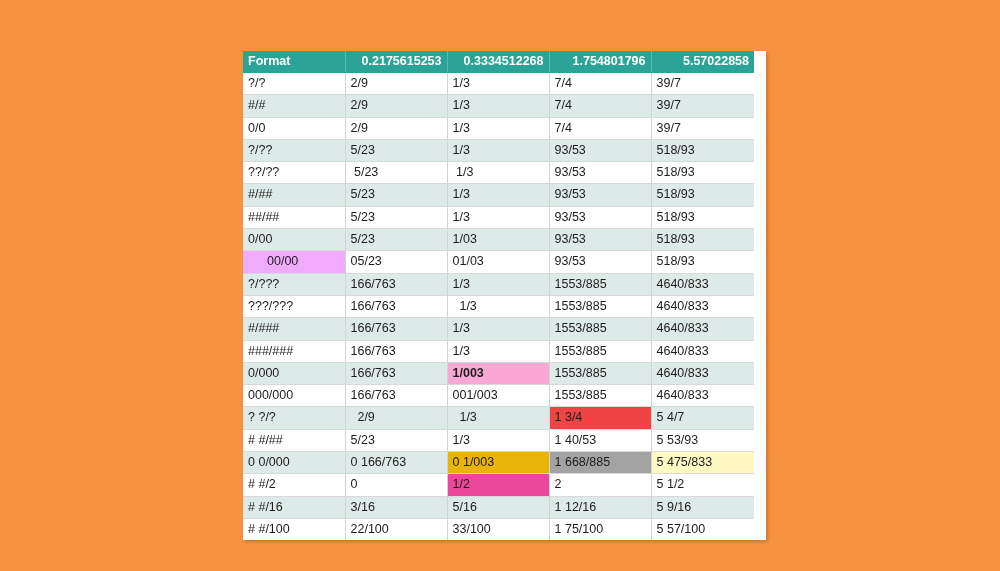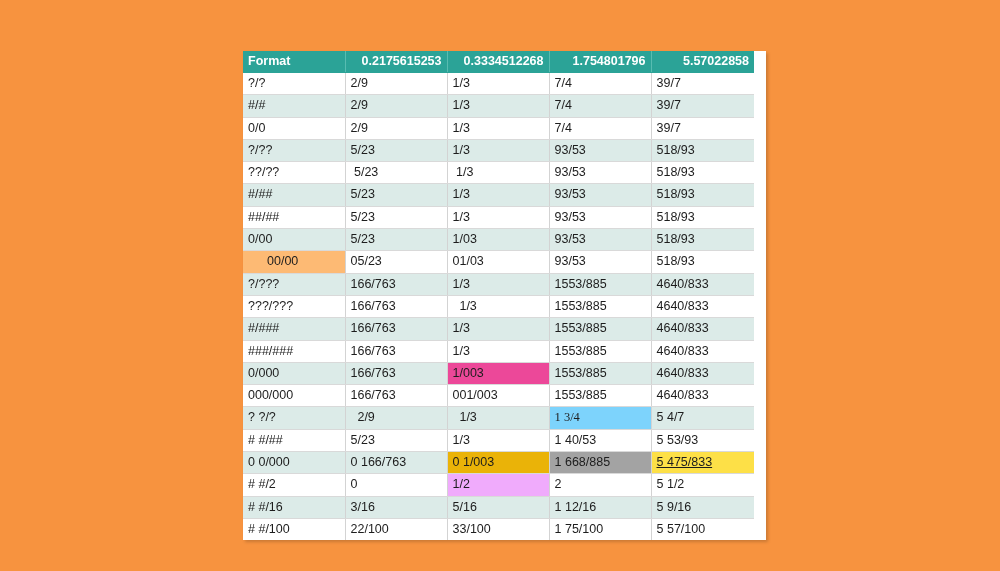--- a/index.html
+++ b/index.html
@@ -151,21 +151,21 @@
             <td style="background: rgb(255, 255, 255);">518/93</td>
           </tr>
           <tr class="even">
             <td style="background: rgb(220, 235, 232);">0/00</td>
             <td style="background: rgb(220, 235, 232);">5/23</td>
             <td style="background: rgb(220, 235, 232);">1/03</td>
             <td style="background: rgb(220, 235, 232);">93/53</td>
             <td style="background: rgb(220, 235, 232);">518/93</td>
           </tr>
           <tr class="odd">
-            <td style="background: #fdba74; padding-left: 24px;">00/00</td>
+            <td style="background: #f0abfc; padding-left: 24px;">00/00</td>
             <td style="background: rgb(255, 255, 255);">05/23</td>
             <td style="background: rgb(255, 255, 255);">01/03</td>
             <td style="background: rgb(255, 255, 255);">93/53</td>
             <td style="background: rgb(255, 255, 255);">518/93</td>
           </tr>
           <tr class="even">
             <td style="background: rgb(220, 235, 232);">?/???</td>
             <td style="background: rgb(220, 235, 232);">166/763</td>
             <td style="background: rgb(220, 235, 232);">1/3</td>
             <td style="background: rgb(220, 235, 232);">1553/885</td>
@@ -188,56 +188,56 @@
           <tr class="odd">
             <td style="background: rgb(255, 255, 255);">###/###</td>
             <td style="background: rgb(255, 255, 255);">166/763</td>
             <td style="background: rgb(255, 255, 255);">1/3</td>
             <td style="background: rgb(255, 255, 255);">1553/885</td>
             <td style="background: rgb(255, 255, 255);">4640/833</td>
           </tr>
           <tr class="even">
             <td style="background: rgb(220, 235, 232);">0/000</td>
             <td style="background: rgb(220, 235, 232);">166/763</td>
-            <td style="background: #ec4899;">1/003</td>
+            <td style="background: #f9a8d4; font-weight: bold;">1/003</td>
             <td style="background: rgb(220, 235, 232);">1553/885</td>
             <td style="background: rgb(220, 235, 232);">4640/833</td>
           </tr>
           <tr class="odd">
             <td style="background: rgb(255, 255, 255);">000/000</td>
             <td style="background: rgb(255, 255, 255);">166/763</td>
             <td style="background: rgb(255, 255, 255);">001/003</td>
             <td style="background: rgb(255, 255, 255);">1553/885</td>
             <td style="background: rgb(255, 255, 255);">4640/833</td>
           </tr>
           <tr class="even">
             <td style="background: rgb(220, 235, 232);">? ?/?</td>
             <td style="background: rgb(220, 235, 232);">  2/9</td>
             <td style="background: rgb(220, 235, 232);">  1/3</td>
-            <td style="background: #7dd3fc; font-family: Liberation Serif, serif;">1 3/4</td>
+            <td style="background: #ef4444;">1 3/4</td>
             <td style="background: rgb(220, 235, 232);">5 4/7</td>
           </tr>
           <tr class="odd">
             <td style="background: rgb(255, 255, 255);"># #/##</td>
             <td style="background: rgb(255, 255, 255);">5/23</td>
             <td style="background: rgb(255, 255, 255);">1/3</td>
             <td style="background: rgb(255, 255, 255);">1 40/53</td>
             <td style="background: rgb(255, 255, 255); border-radius: 11px;">5 53/93</td>
           </tr>
           <tr class="even">
             <td style="background: rgb(220, 235, 232);">0 0/000</td>
             <td style="background: rgb(220, 235, 232);">0 166/763</td>
             <td style="background: #eab308;">0 1/003</td>
             <td style="background: #a3a3a3;">1 668/885</td>
-            <td style="background: #fde047; text-decoration: underline;">5 475/833</td>
+            <td style="background: #fef9c3;">5 475/833</td>
           </tr>
           <tr class="odd">
             <td style="background: rgb(255, 255, 255);"># #/2</td>
             <td style="background: rgb(255, 255, 255);">0</td>
-            <td style="background: #f0abfc;">1/2</td>
+            <td style="background: #ec4899;">1/2</td>
             <td style="background: rgb(255, 255, 255);">2</td>
             <td style="background: rgb(255, 255, 255);">5 1/2</td>
           </tr>
           <tr class="even">
             <td style="background: rgb(220, 235, 232);"># #/16</td>
             <td style="background: rgb(220, 235, 232);">3/16</td>
             <td style="background: rgb(220, 235, 232);">5/16</td>
             <td style="background: rgb(220, 235, 232); margin-top: 28px;">1 12/16</td>
             <td style="background: rgb(220, 235, 232);">5 9/16</td>
           </tr>

